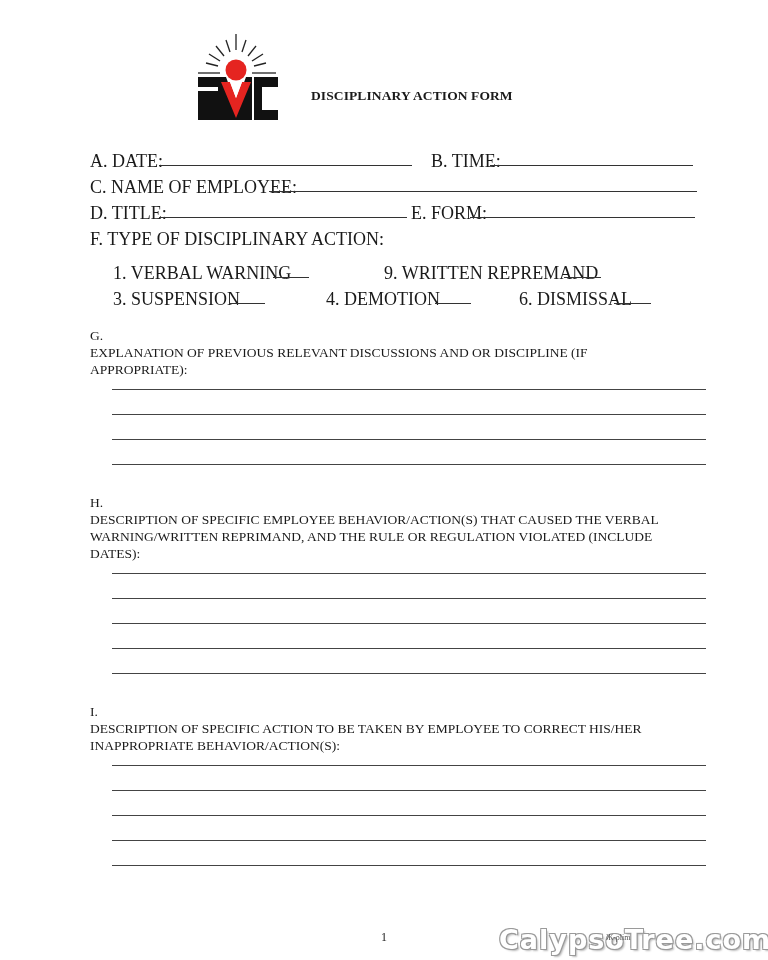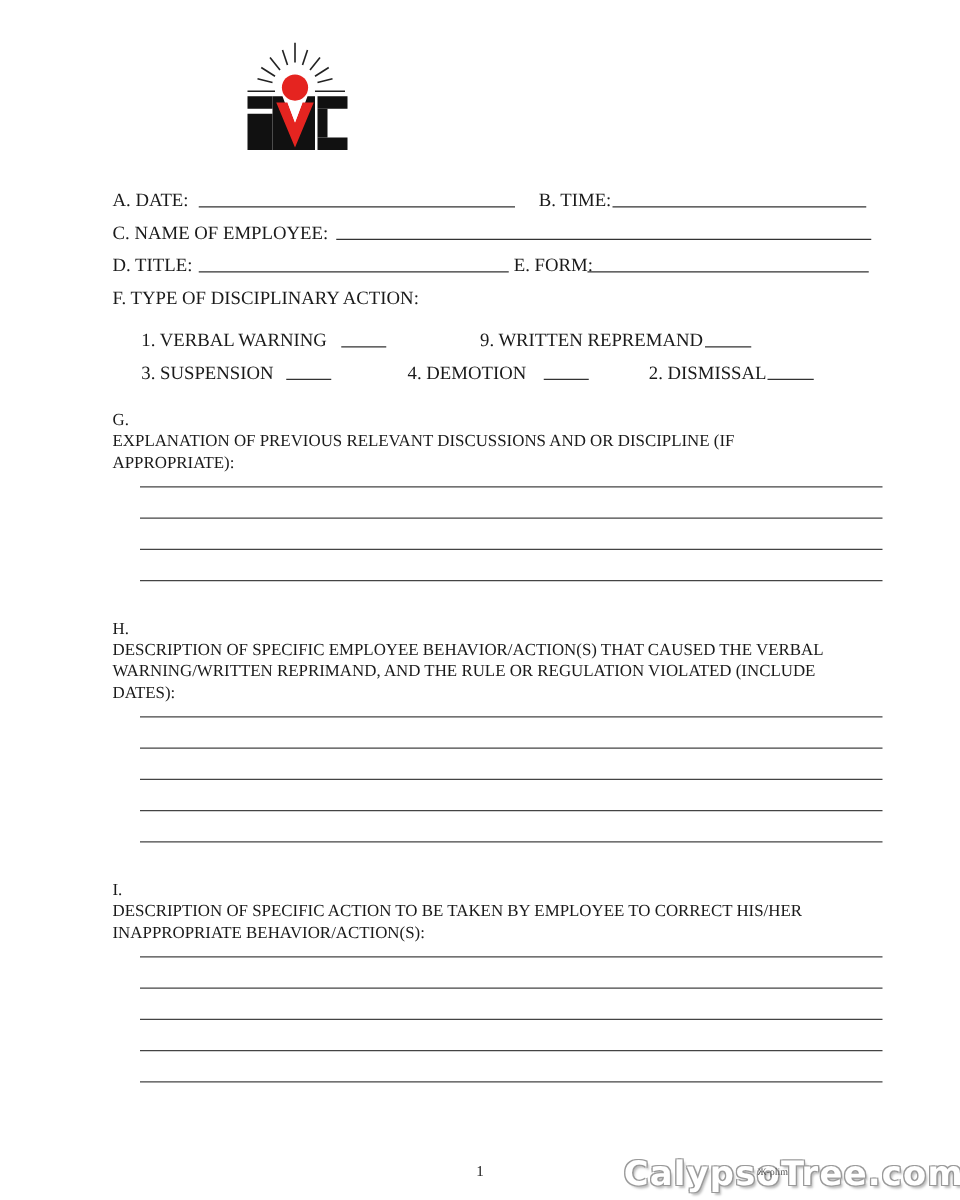--- a/index.html
+++ b/index.html
@@ -7,21 +7,21 @@
     width: 768px; height: 960px; position: relative; overflow: hidden;
     font-family: "Liberation Serif", "DejaVu Serif", serif;
     color: #1a1a1a;
   }
   .abs { position: absolute; }
   .logo { left: 196px; top: 34px; width: 86px; height: 88px; }
   .org-title {
     left: 311px; top: 87px; font-size: 13.5px; font-weight: bold; line-height: 17px;
     letter-spacing: 0.1px;
   }
-  .txt { font-size: 15px; line-height: 16px; white-space: nowrap; }
+  .txt { font-size: 18px; line-height: 16px; white-space: nowrap; }
   .fill {
     position: absolute; border-bottom: 1.3px solid #333; height: 0;
   }
   .rule { position: absolute; left: 112px; width: 594px; border-top: 1.6px solid #444; height: 0; }
   .para { font-size: 13.5px; line-height: 17px; width: 600px; }
   .para .lbl { display: inline-block; width: 26px; }
   .para .body { display: inline-block; vertical-align: top; width: 580px; }
   .page-num { left: 381px; top: 930px; font-size: 12px; }
   .scribble { left: 606px; top: 933px; font-size: 8px; color: #555; }
   .watermark {
@@ -59,20 +59,21 @@
     <rect x="58" y="76" width="24" height="10" fill="#111"></rect>
     <rect x="58" y="53" width="8" height="23" fill="#111"></rect>
 
     <path d="M25 48 L34 48 L40 64 L46 48 L55 48 L40 84 Z" fill="#e52420"></path>
 
     <path d="M34 48 L40 64 L46 48 L44 48 L40 58 L36 48 Z" fill="#ffffff"></path>
   </svg>
 </div>
 
 <div class="abs org-title">
+  <div>DISCIPLINARY ACTION FORM</div>
 </div>
 
 <div class="abs txt" style="left:90px; top:153px;">A.  DATE:</div>
 <div class="fill" style="left:159px; top:165px; width:253px;"></div>
 <div class="abs txt" style="left:431px; top:153px;">B. TIME:</div>
 <div class="fill" style="left:490px; top:165px; width:203px;"></div>
 
 <div class="abs txt" style="left:90px; top:179px;">C.  NAME OF EMPLOYEE:</div>
 <div class="fill" style="left:269px; top:191px; width:428px;"></div>
 
@@ -88,21 +89,21 @@
 
 <div class="abs txt" style="left:384px; top:265px;">9. WRITTEN REPREMAND</div>
 <div class="fill" style="left:564px; top:277px; width:37px;"></div>
 
 <div class="abs txt" style="left:113px; top:291px;">3.   SUSPENSION</div>
 <div class="fill" style="left:229px; top:303px; width:36px;"></div>
 
 <div class="abs txt" style="left:326px; top:291px;">4. DEMOTION</div>
 <div class="fill" style="left:435px; top:303px; width:36px;"></div>
 
-<div class="abs txt" style="left:519px; top:291px;">2. DISMISSAL</div>
+<div class="abs txt" style="left:519px; top:291px;">6. DISMISSAL</div>
 <div class="fill" style="left:614px; top:303px; width:37px;"></div>
 
 <div class="abs para" style="left:90px; top:327px;">
   <span class="lbl">G.</span><span class="body">EXPLANATION OF PREVIOUS RELEVANT DISCUSSIONS AND OR DISCIPLINE (IF APPROPRIATE):</span>
 </div>
 <div class="rule" style="top:389px;"></div>
 <div class="rule" style="top:414px;"></div>
 <div class="rule" style="top:439px;"></div>
 <div class="rule" style="top:464px;"></div>
 

